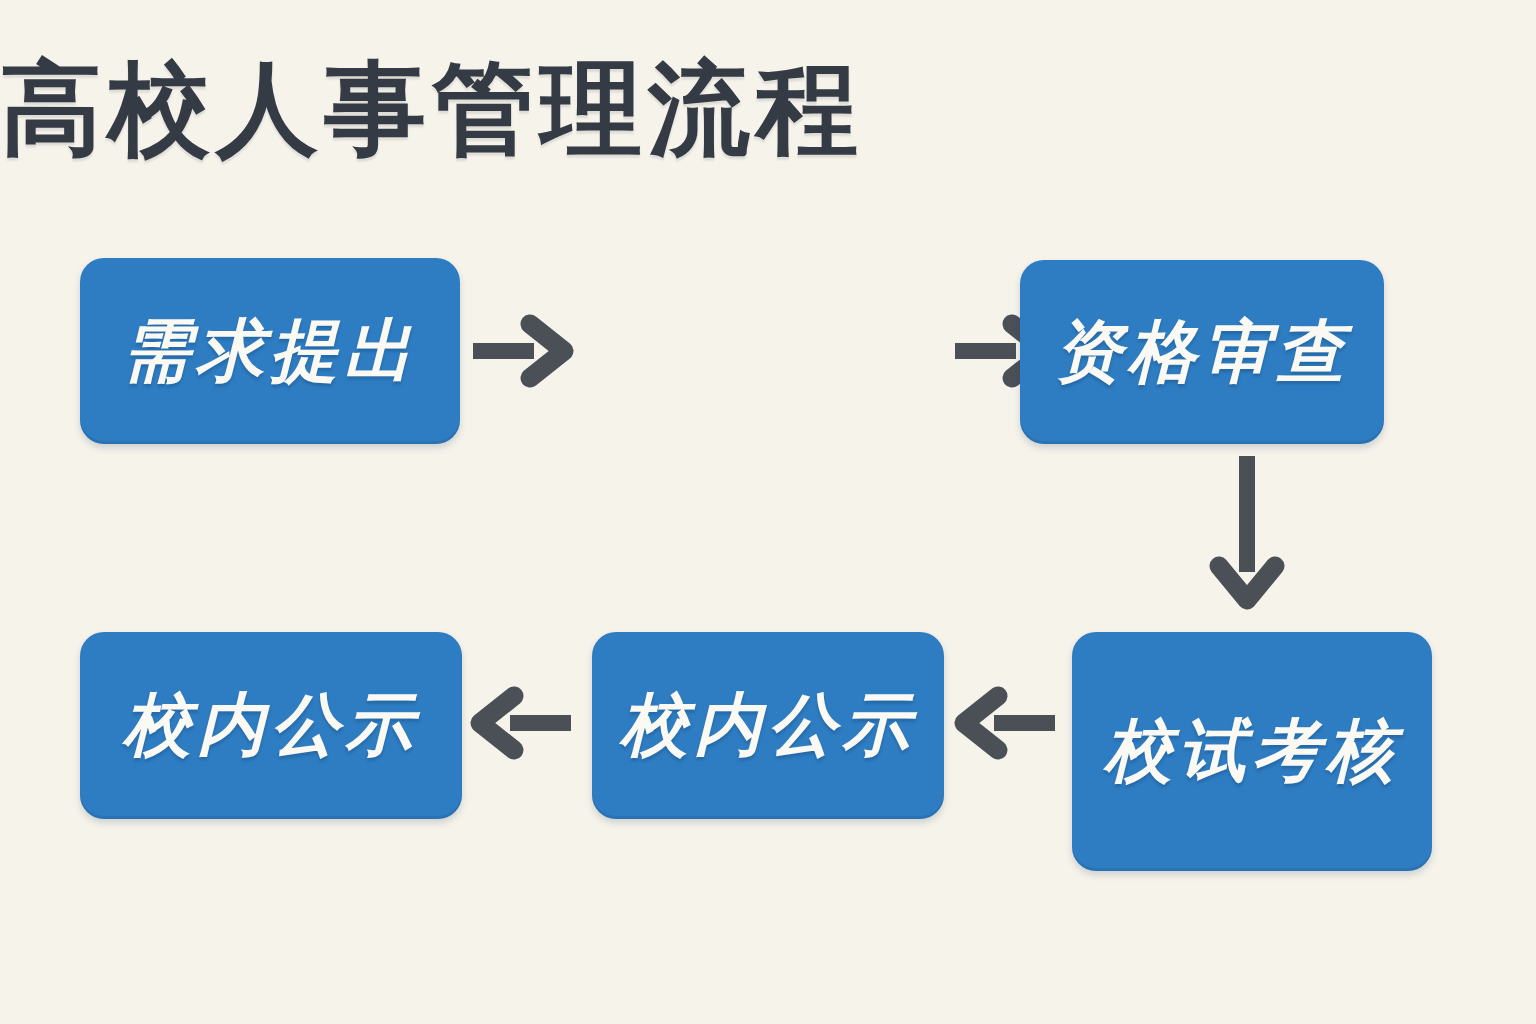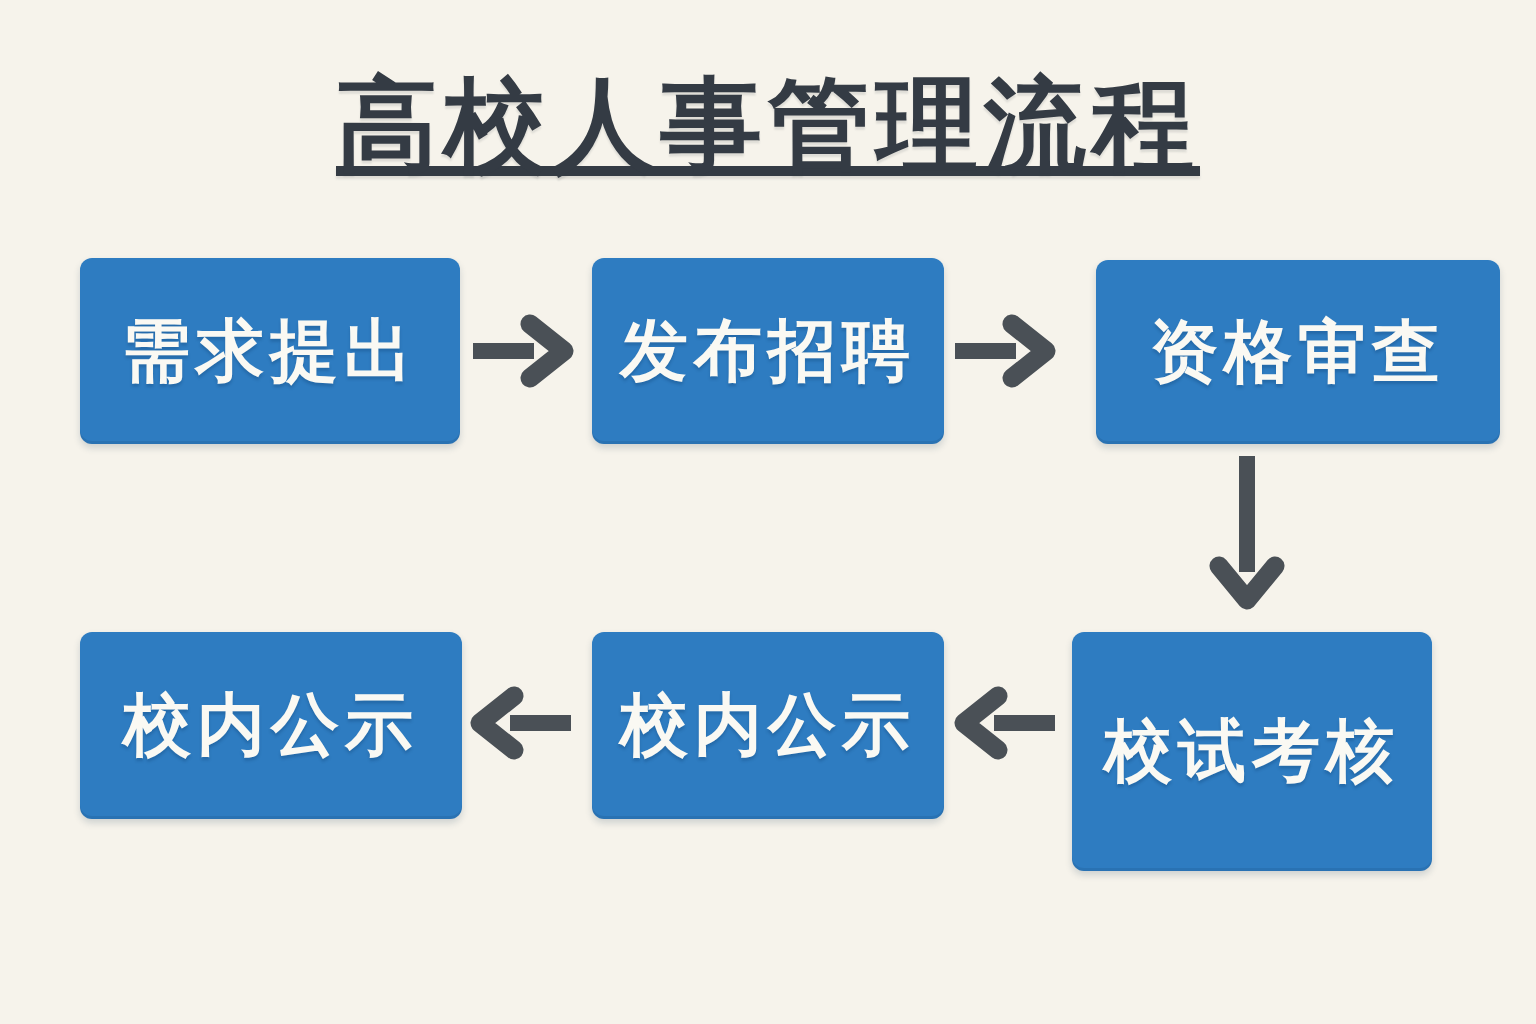--- a/index.html
+++ b/index.html
@@ -15,51 +15,51 @@
     overflow: hidden;
     font-family: "Liberation Sans", "DejaVu Sans", sans-serif;
   }
   .canvas {
     position: relative;
     width: 1536px; height: 1024px;
     background: var(--background);
   }
   .diagram-title {
     position: absolute;
-    left: 0; top: 58px;
+    left: 0; top: 42px;
     width: 100%;
-    text-align: center;
+    text-align: left;
     font-size: 102px;
     font-weight: 800;
     letter-spacing: 6px;
     color: var(--title-text);
     text-shadow: 0 3px 2px rgba(52,59,68,0.12);
-    text-decoration: underline;
   }
   .flow-node {
     position: absolute;
     display: flex;
     align-items: center;
     justify-content: center;
     background: var(--node-fill);
-    border-radius: 12px;
+    border-radius: 24px;
     box-shadow: 0 4px 7px rgba(30,60,90,0.18), inset 0 -3px 0 rgba(0,30,60,0.10);
+    font-style: italic;
   }
   .flow-node .node-label {
     color: var(--node-text);
     font-size: 68px;
     font-weight: 800;
     letter-spacing: 6px;
     text-shadow: 0 3px 3px rgba(0,40,80,0.22);
     white-space: nowrap;
   }
   
   .node-demand        { left: 80px;   top: 258px; width: 380px; height: 186px; }
   .node-publish       { left: 592px;  top: 258px; width: 352px; height: 186px; }
-  .node-qualification { left: 1096px; top: 260px; width: 404px; height: 184px; }
+  .node-qualification { left: 1020px; top: 260px; width: 364px; height: 184px; }
   
   .node-publicity-left{ left: 80px;   top: 632px; width: 382px; height: 187px; }
   .node-publicity-mid { left: 592px;  top: 632px; width: 352px; height: 187px; }
   .node-assessment    { left: 1072px; top: 632px; width: 360px; height: 239px; }
 
   .flow-arrow { position: absolute; }
   .arrow-1 { left: 468px;  top: 310px; width: 108px; height: 82px; }
   .arrow-2 { left: 950px;  top: 310px; width: 108px; height: 82px; }
   .arrow-3 { left: 1205px; top: 452px; width: 84px;  height: 162px; }
   .arrow-4 { left: 952px;  top: 682px; width: 108px; height: 82px; }
@@ -78,23 +78,20 @@
     <span class="node-label">需求提出</span>
   </div>
 
   <div class="flow-arrow arrow-1">
     <svg viewBox="0 0 108 82">
       <path class="stroke" d="M5 41 H66" stroke-width="16"></path>
       <path class="stroke" d="M62 14 L96 41 L62 68" stroke-width="19" stroke-linecap="round" stroke-linejoin="round"></path>
     </svg>
   </div>
 
-  <div class="flow-node node-publish">
-    <span class="node-label">发布招聘</span>
-  </div>
 
   <div class="flow-arrow arrow-2">
     <svg viewBox="0 0 108 82">
       <path class="stroke" d="M5 41 H66" stroke-width="16"></path>
       <path class="stroke" d="M62 14 L96 41 L62 68" stroke-width="19" stroke-linecap="round" stroke-linejoin="round"></path>
     </svg>
   </div>
 
   <div class="flow-node node-qualification">
     <span class="node-label">资格审查</span>

